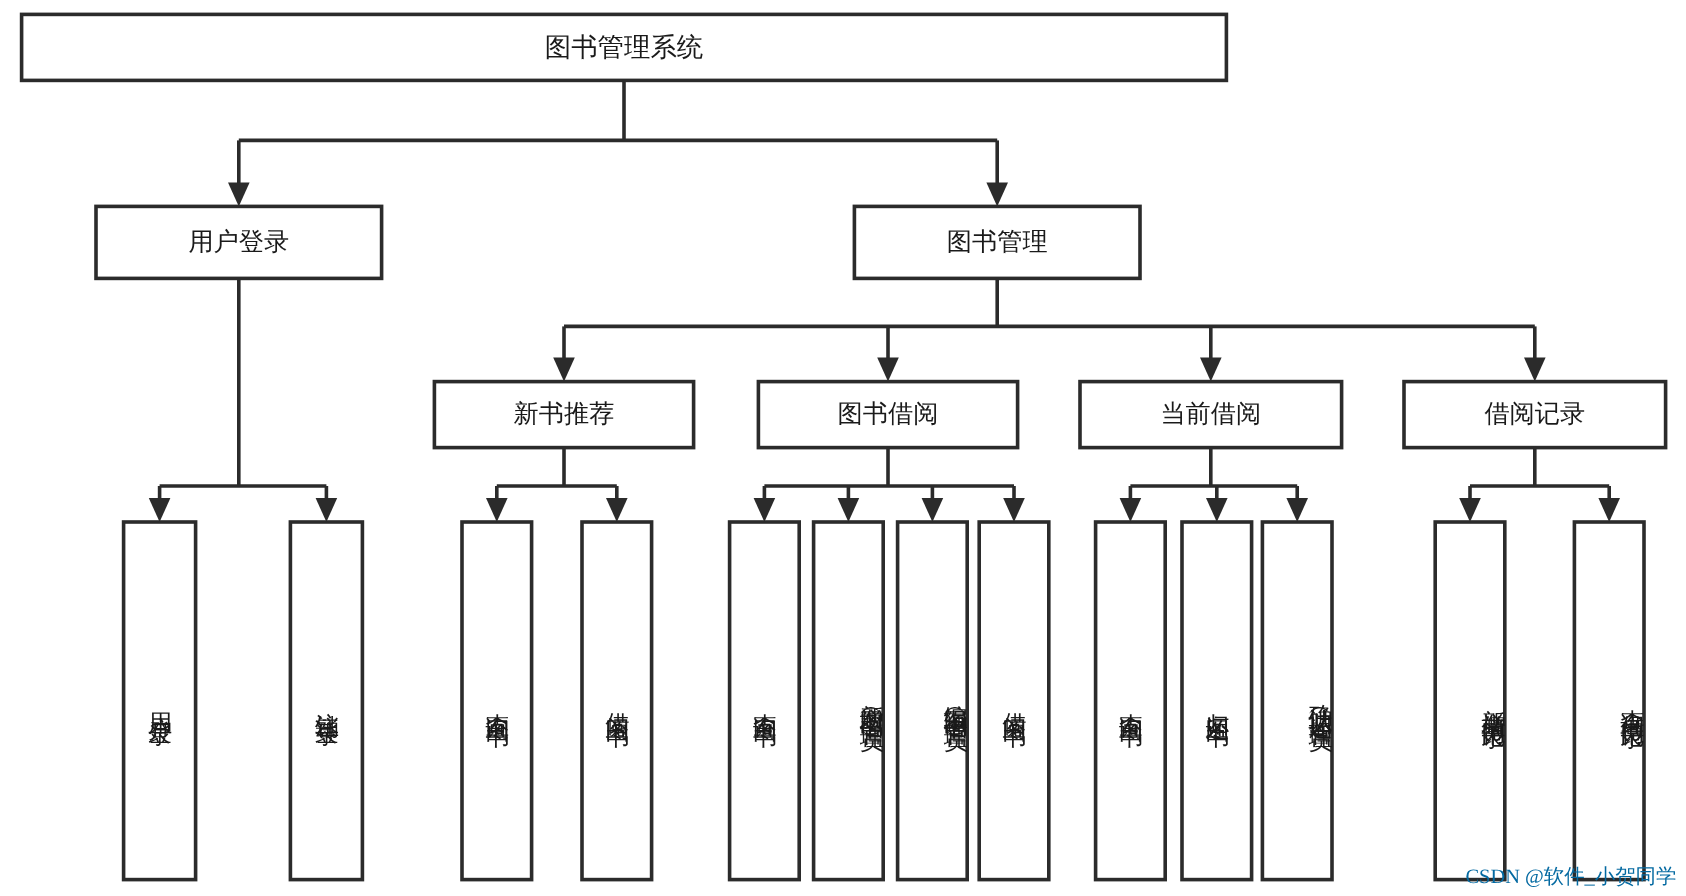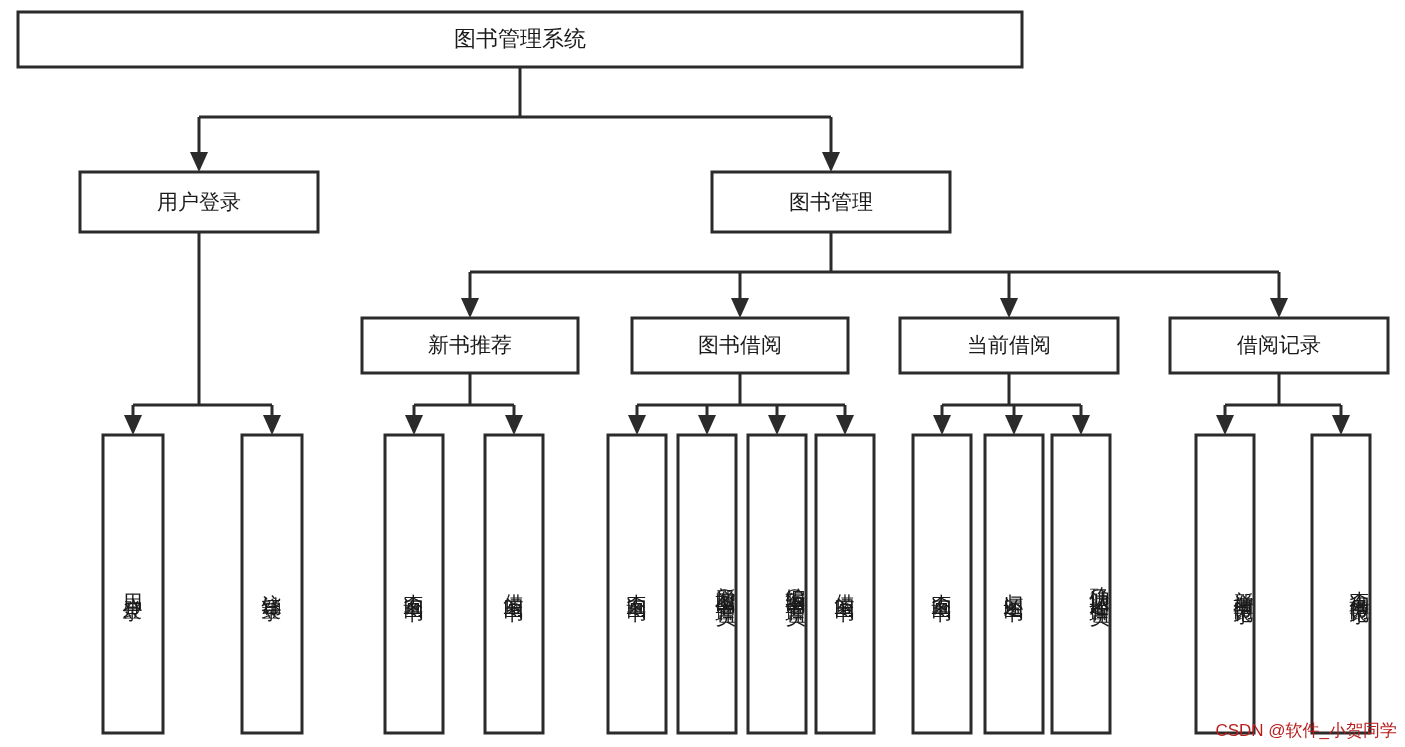--- a/index.html
+++ b/index.html
@@ -68,23 +68,23 @@
     white-space: nowrap;
     display: flex;
     align-items: flex-start;
     justify-content: center;
     pointer-events: none;
   }
   .watermark {
     position: absolute;
     right: 8px;
     bottom: 5px;
-    font-family: Liberation Sans, sans-serif;
+    font-family: Liberation Serif, serif;
     font-size: 17px;
-    color: #b91c1c;
+    color: #0369a1;
     white-space: nowrap;
   }
 </style>
 </head>
 <body>
 
 <div id="diagram-root">
   <svg class="diagram-canvas" viewBox="0 0 1405 747">
     <g id="connectors-layer">
         <line x1="520" y1="67" x2="520" y2="117" class="connector"></line>

